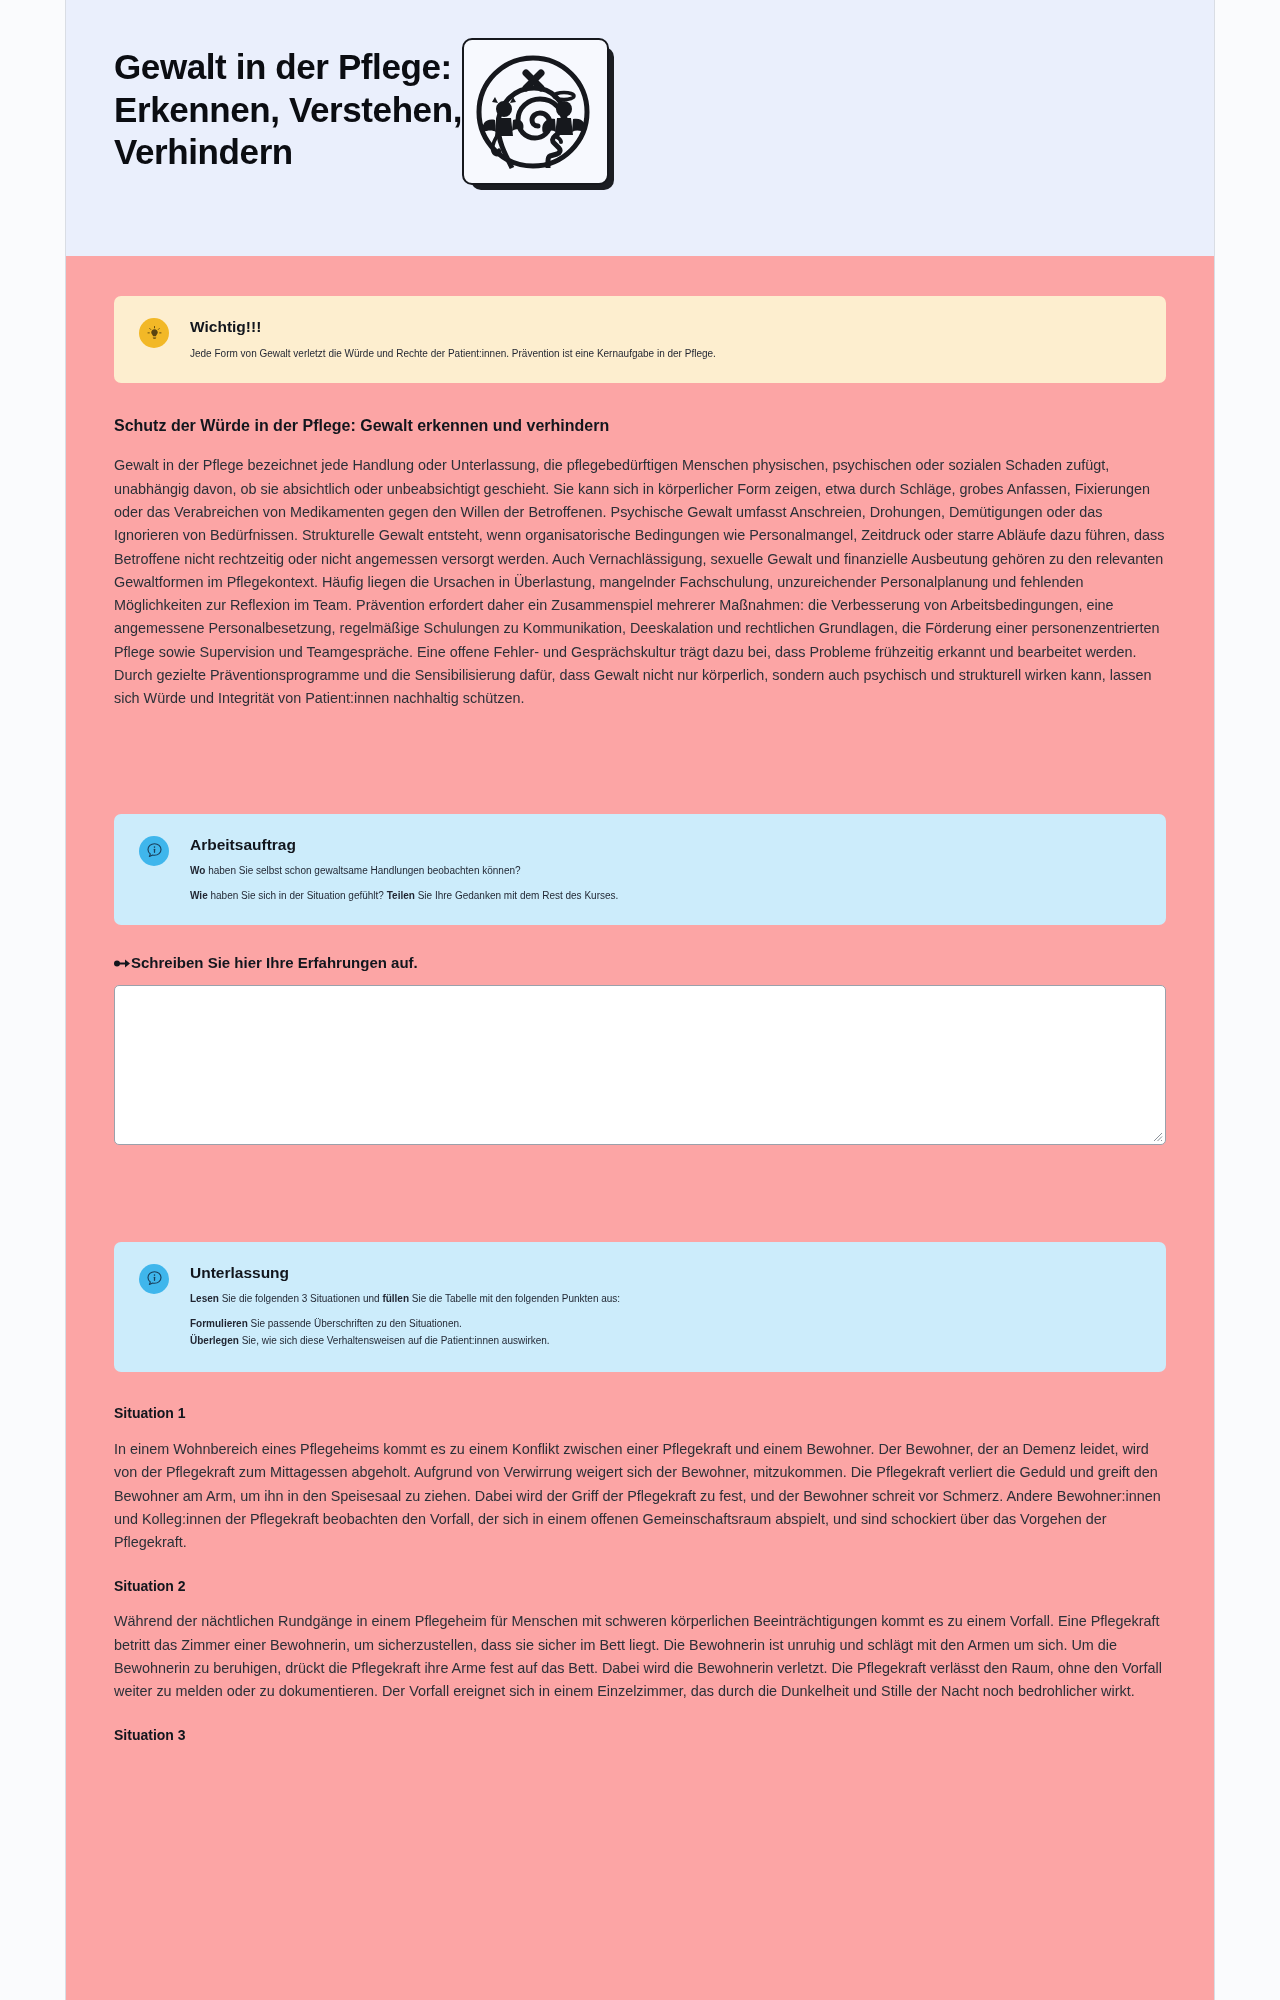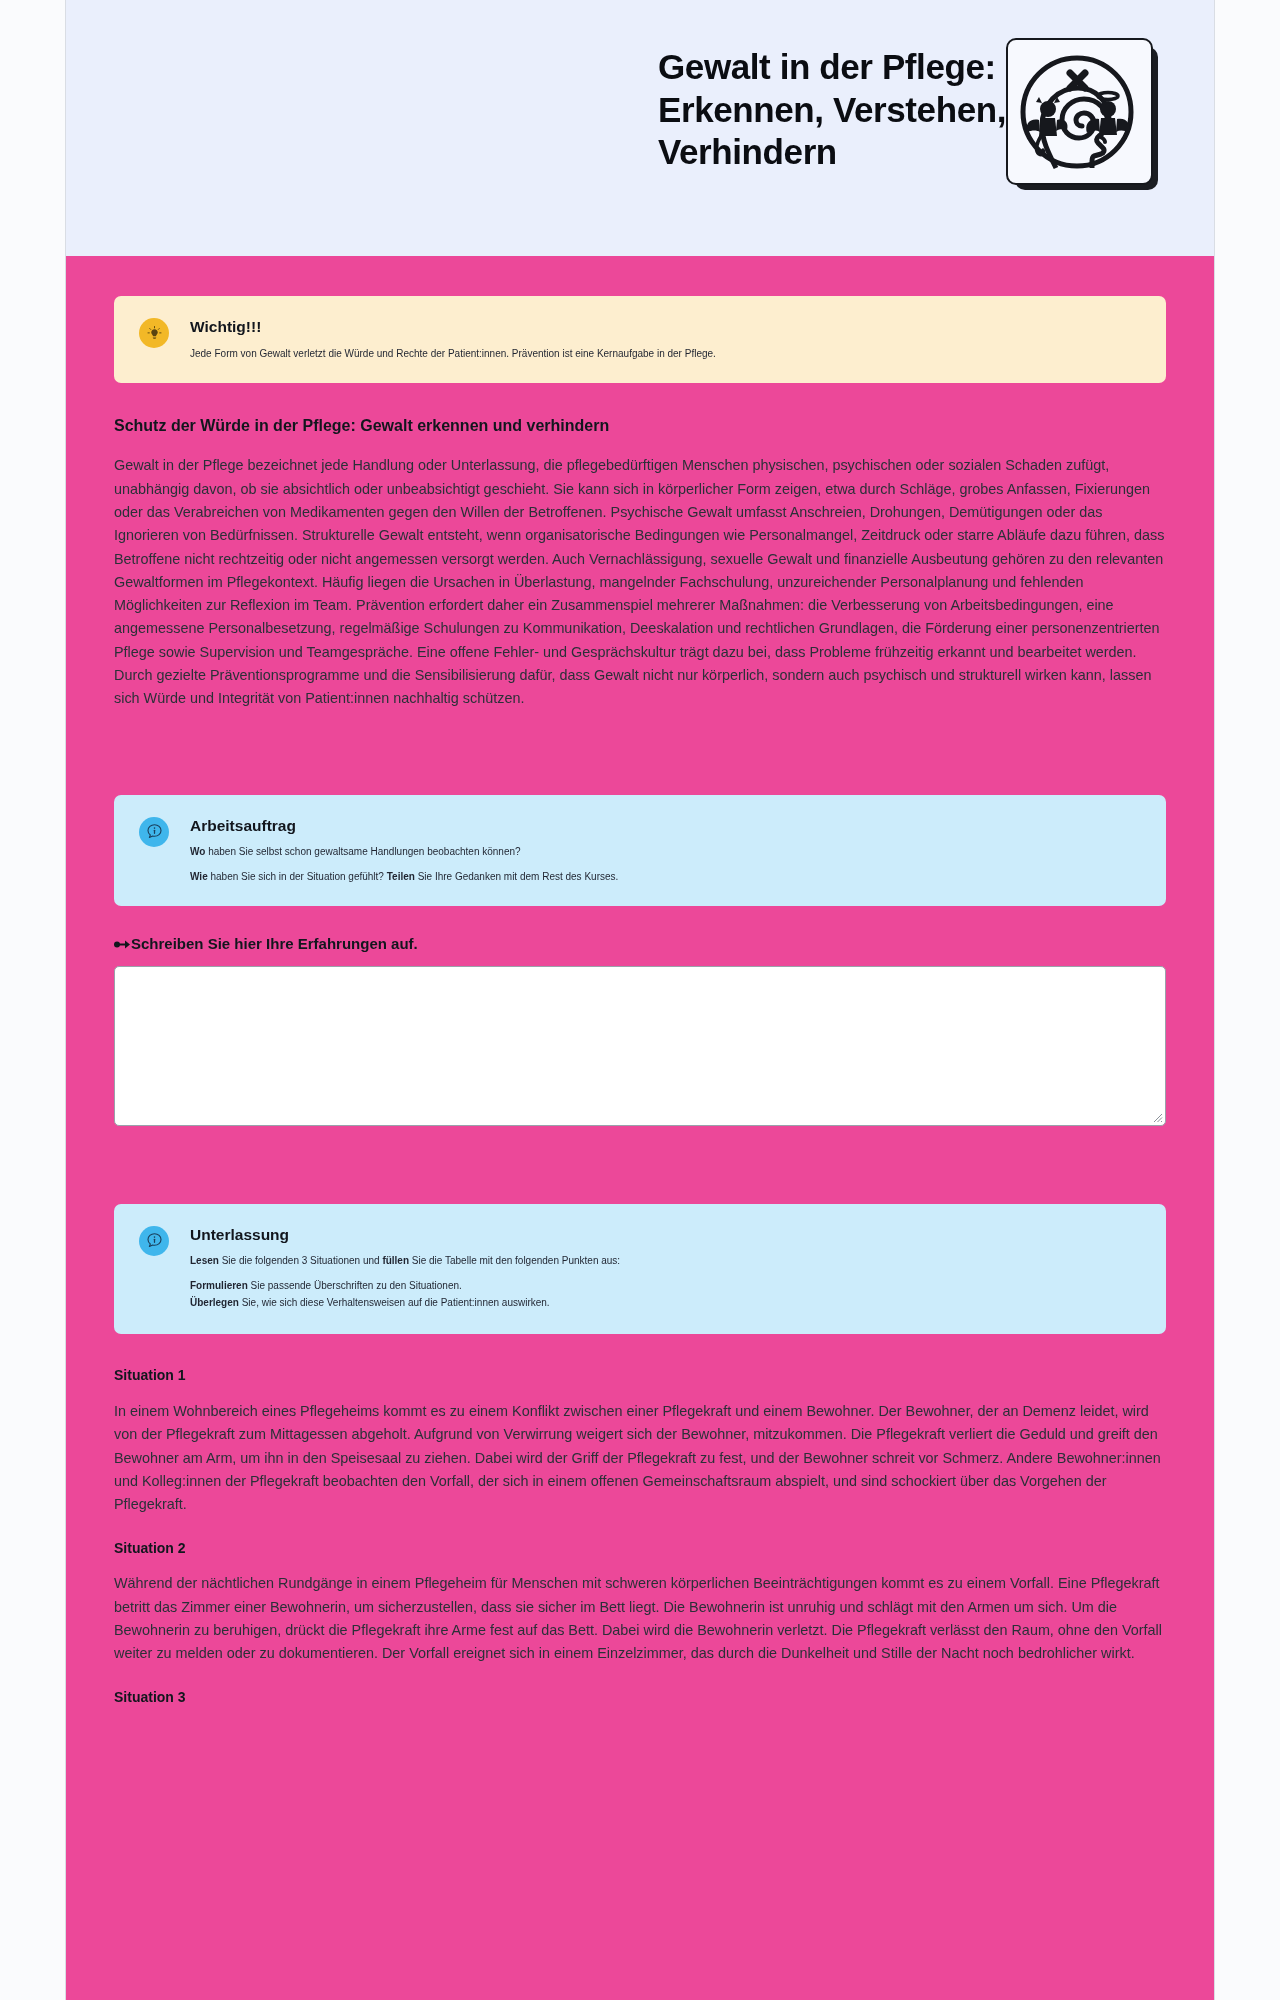--- a/index.html
+++ b/index.html
@@ -36,21 +36,21 @@
   
   .header{
     position:absolute;
     left:66px;right:66px;top:0;
     height:274px;
     background:#eaeffc;
     border-bottom:1px solid #d9dde4;
     box-sizing:border-box;
     display:flex;
     align-items:flex-start;
-    justify-content:flex-end;
+    justify-content:flex-start;
     padding:46px 56px 0 48px;
   }
   .header-title{
     font-size:35px;
     line-height:1.22;
     font-weight:700;
     letter-spacing:-0.4px;
     color:#0b0d12;
     margin:0;
     max-width:620px;
@@ -72,35 +72,35 @@
     position:absolute;left:0;top:0;width:143px;height:143px;
     background:#f7f9fe;border:2.5px solid #16181d;border-radius:10px;
     overflow:hidden;
   }
   .art-card svg{display:block;}
 
   
   .body{
     position:absolute;
     left:66px;right:66px;top:256px;bottom:0;
-    background:#ec4899;
+    background:#fca5a5;
     box-sizing:border-box;
     padding:0 48px;
     overflow:hidden;
   }
 
   
   .callout{
     position:relative;
     border-radius:7px;
     padding:22px 26px 22px 76px;
     box-sizing:border-box;
   }
   .callout.warn{background:#fdeecf;}
-  .callout.info{background:#ccecfb;}
+  .callout.info{background:#ccecfb;margin-top:19px;}
 
   .callout-icon{
     position:absolute;left:25px;top:22px;
     width:30px;height:30px;border-radius:50%;
     display:flex;align-items:center;justify-content:center;
   }
   .callout-icon.warn{background:#f2b827;}
   .callout-icon.info{background:#3fb6ec;}
   .callout-icon svg{display:block;}
 

